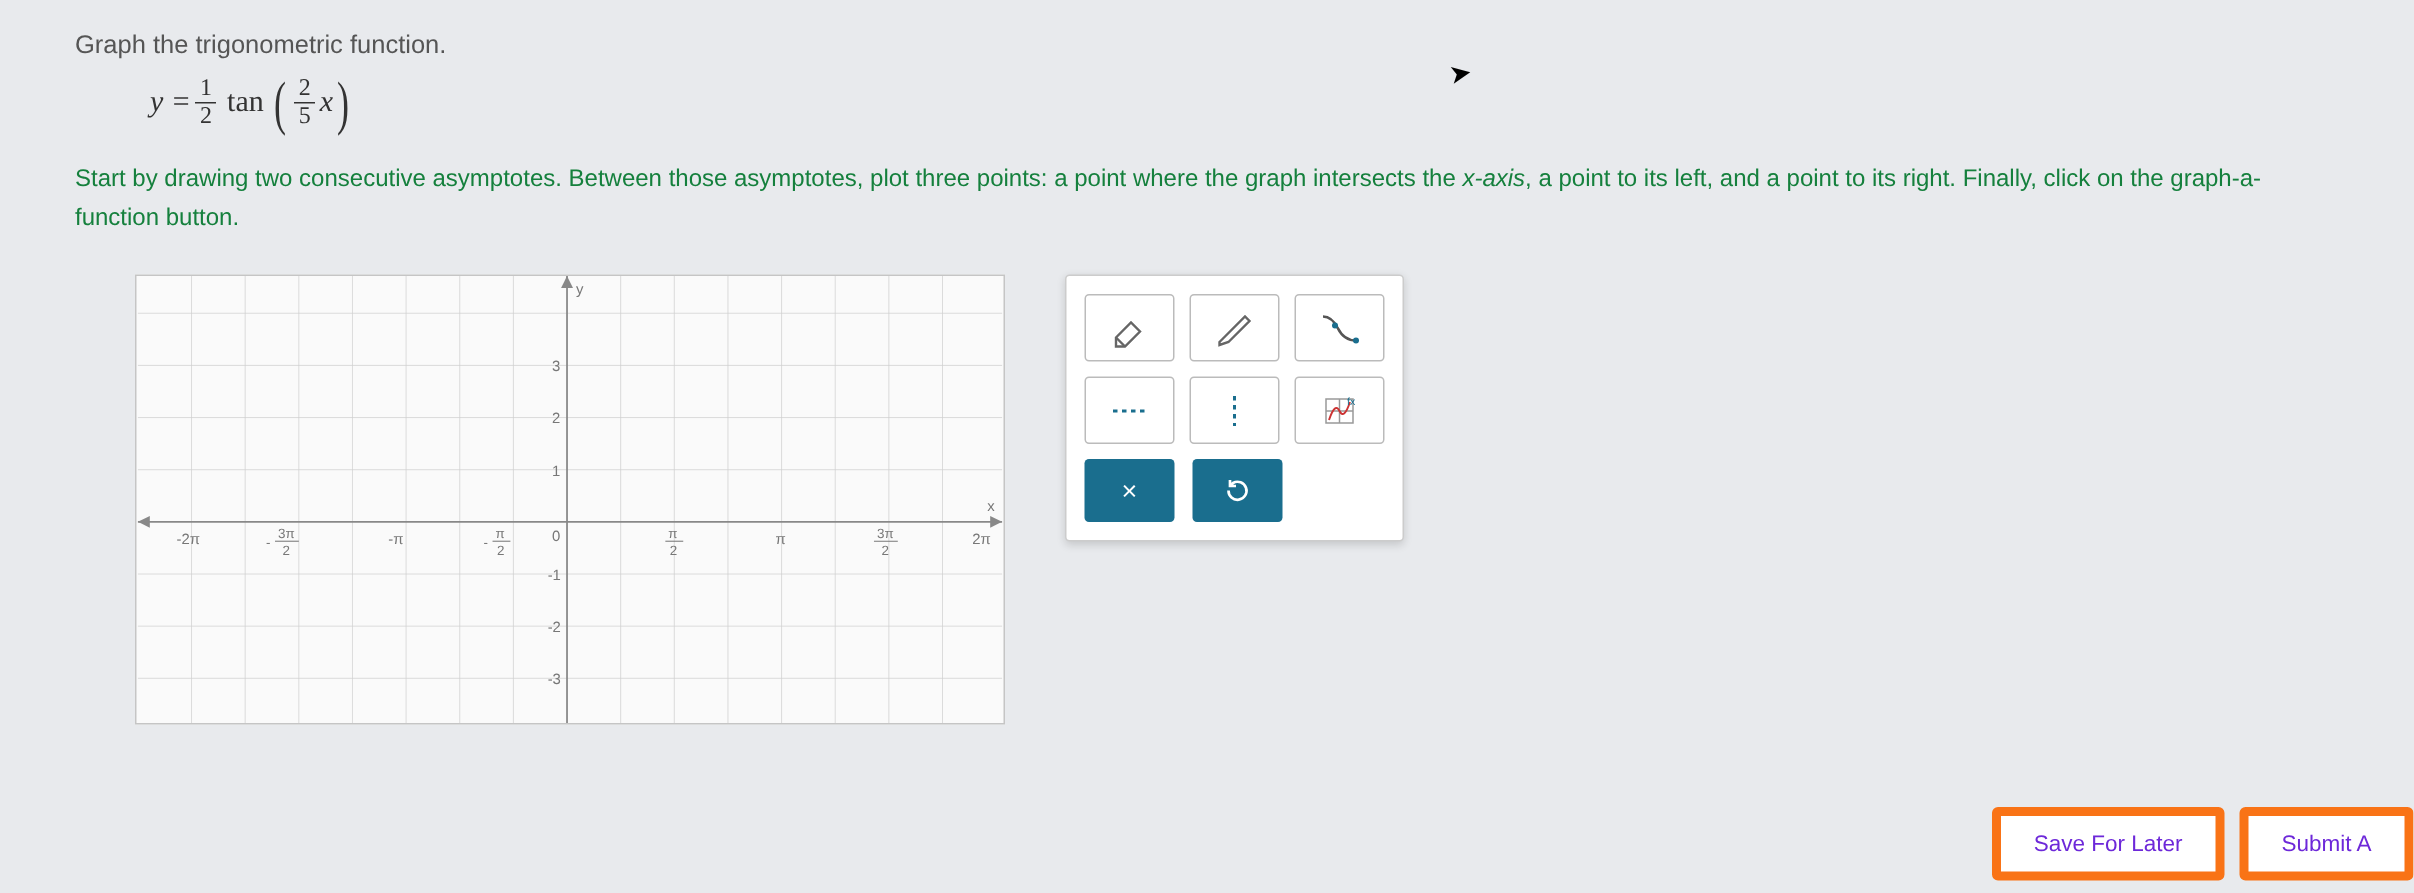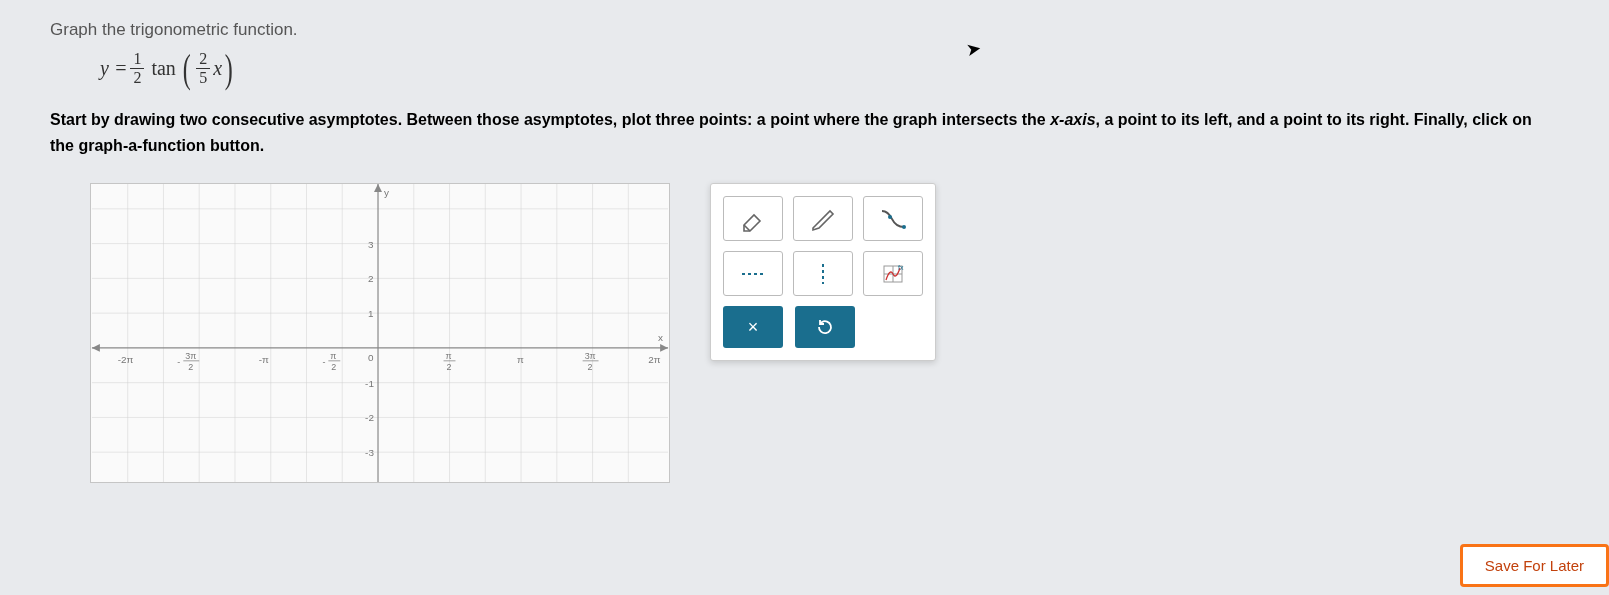--- a/index.html
+++ b/index.html
@@ -34,21 +34,21 @@
     }
     .frac .num { border-bottom: 1px solid #333; padding: 0 3px; }
     .frac .den { padding: 0 3px; }
     .paren {
       font-size: 40px;
       font-style: normal;
       line-height: 0.6;
       display: inline-block;
       transform: scaleX(0.6);
     }
-    .instructions { font-size: 16px; color: #000000; line-height: 1.6; margin-bottom: 25px; font-weight: bold; }
+    .instructions { font-size: 16px; color: #15803d; line-height: 1.6; margin-bottom: 25px; }
     .italic-x { font-style: italic; }
     .work-area { display: flex; gap: 40px; align-items: flex-start; margin-left: 40px; }
     .graph-box {
       width: 580px;
       height: 300px;
       background: #fafafa;
       border: 1px solid #c5c5c5;
       position: relative;
     }
     .graph-svg { width: 100%; height: 100%; }
@@ -104,23 +104,23 @@
     .bottom-buttons {
       position: absolute;
       right: 0;
       bottom: 8px;
       display: flex;
       gap: 10px;
     }
     .footer-btn {
       padding: 10px 22px;
       background: #fff;
-      border: 3px solid #f97316;
+      border: 6px solid #f97316;
       border-radius: 4px;
-      color: #c2410c;
+      color: #6d28d9;
       font-size: 15px;
       cursor: pointer;
     }
     .cursor-img {
       position: absolute;
       top: 38px;
       left: 966px;
       font-size: 18px;
       color: #000;
       transform: rotate(-10deg);
@@ -275,13 +275,14 @@
           </svg>
       </button>
     </div>
   </div>
 </div>
 
 <div class="cursor-img">➤</div>
 
 <div class="bottom-buttons">
   <button class="footer-btn">Save For Later</button>
+  <button class="footer-btn">Submit A</button>
 </div>
 
 </body></html>

